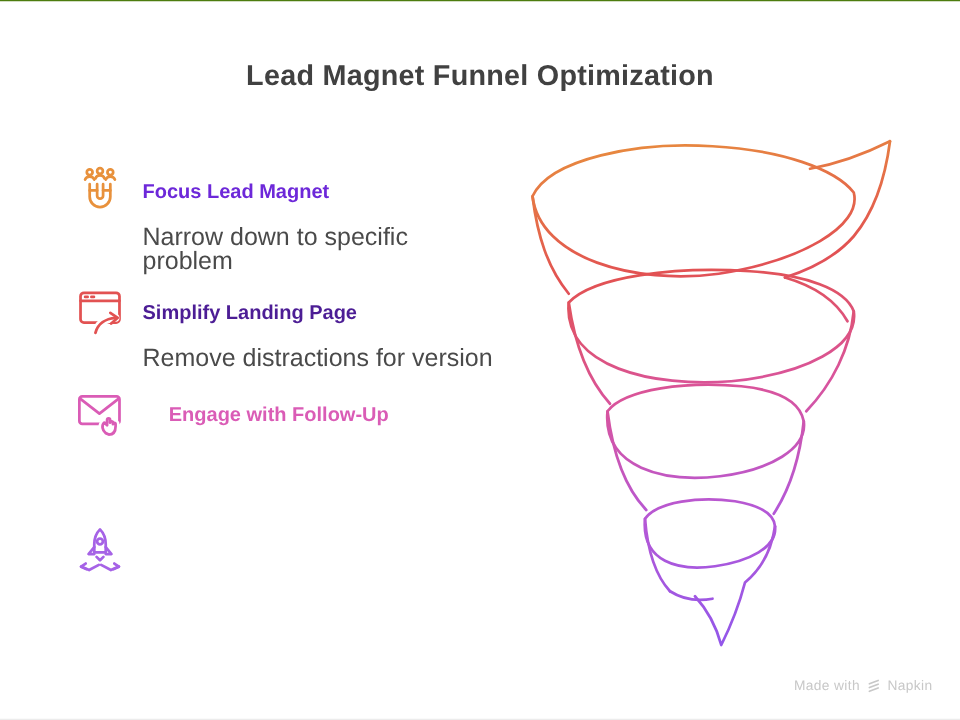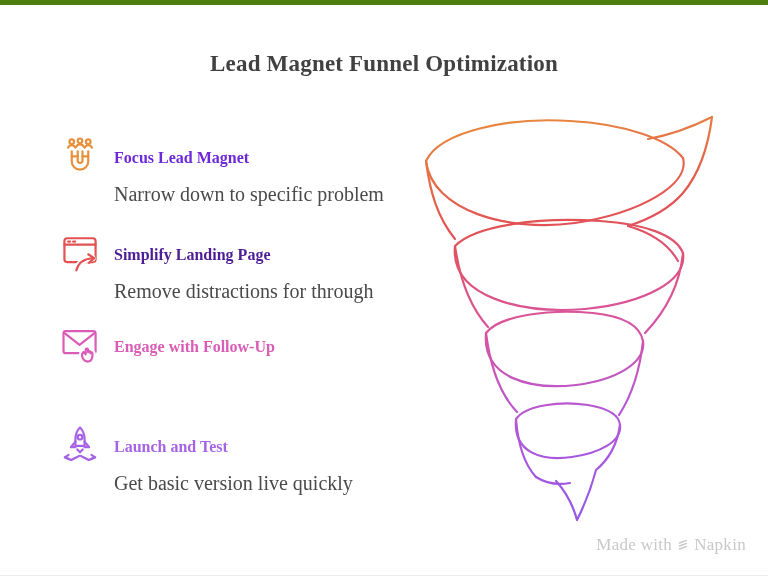--- a/index.html
+++ b/index.html
@@ -1,36 +1,36 @@
 <!DOCTYPE html>
 <html><head>
 <meta charset="utf-8">
 <style>
   html,body{margin:0;padding:0;background:#fff;}
   .page{
     position:relative;width:768px;height:576px;background:#ffffff;overflow:hidden;
-    font-family:Liberation Serif, serif;
-    border-top:5px solid #4d7c0f;border-bottom:1px solid #ececec;box-sizing:border-box;
+    font-family:Liberation Sans, sans-serif;
+    border-top:1px solid #4d7c0f;border-bottom:1px solid #ececec;box-sizing:border-box;
   }
   .title{
     position:absolute;top:46px;left:0;width:768px;text-align:center;
     font-size:23px;font-weight:700;color:#414141;letter-spacing:.2px;margin:0;
   }
   .step{position:absolute;left:58px;width:340px;display:flex;align-items:flex-start;}
-  .step-1{top:125px;} .step-2{top:222px;} .step-3{top:314px;} .step-4{top:414px;}
+  .step-1{top:125px;} .step-2{top:222px;} .step-3{top:304px;gap:21px;} .step-4{top:414px;}
   .step .icon-wrap{width:44px;height:44px;margin-top:3px;flex:0 0 44px;}
   .step .icon-wrap svg{width:44px;height:44px;display:block;}
   .step .texts{margin-left:12px;}
   .step-title{font-size:16px;font-weight:600;margin:18px 0 0 0;line-height:20px;}
   .step-desc{font-size:20px;font-weight:400;color:#4a4a4a;margin:17px 0 0 0;line-height:19px;}
   .funnel{position:absolute;left:400px;top:106px;width:320px;height:424px;}
   .funnel svg{width:100%;height:100%;display:block;}
   .footer{
     position:absolute;right:22px;bottom:20px;display:flex;align-items:center;gap:5px;
-    font-size:17px;color:#c8c8c8;letter-spacing:.3px;
+    font-size:11px;color:#c8c8c8;letter-spacing:.3px;
   }
   .footer svg{display:block;}
 </style>
 </head>
 <body>
 
 <div class="page">
 
   <h1 class="title">Lead Magnet Funnel Optimization</h1>
 
@@ -60,21 +60,21 @@
         <rect x="7" y="9" width="34" height="26" rx="3"></rect>
         <path d="M7,16 H41"></path>
         <path d="M11,12.6 h2.2 M16.5,12.6 h2.2"></path>
         <path d="M20,44 C22,36 29,31.5 37.5,30.8" stroke="#ffffff" stroke-width="7"></path>
         <path d="M20,44 C22,36 29,31.5 37.5,30.8"></path>
         <path d="M33,26.5 L39.5,30.8 L33.8,35.8"></path>
       </svg>
     </span>
     <div class="texts">
       <p class="step-title" style="color: #4c1d95;">Simplify Landing Page</p>
-      <p class="step-desc">Remove distractions for through</p>
+      <p class="step-desc">Remove distractions for version</p>
     </div>
   </div>
 
   <div class="step step-3">
     <span class="icon-wrap" style="color: rgb(218, 92, 182);">
       <svg viewBox="0 0 48 48" fill="none" stroke="currentColor" stroke-width="2.4" stroke-linecap="round" stroke-linejoin="round">
         <rect x="6" y="10" width="35" height="24" rx="2.5"></rect>
         <path d="M7.5,12.5 L23.5,25 L39.5,12.5"></path>
         <path d="M29,42 c-3.2,-2.6 -3.8,-6.8 -1.2,-9.2 l2.4,2.4 v-4.8 c0,-1.8 2.6,-1.8 2.6,0 v2.5 c0,-1.6 2.5,-1.6 2.5,0 v1.3 c0,-1.4 2.3,-1.4 2.3,0 v1.7 c0,4.8 -2.4,7.3 -5.9,7.3 z" stroke="#ffffff" stroke-width="7"></path>
         <path d="M29,42 c-3.2,-2.6 -3.8,-6.8 -1.2,-9.2 l2.4,2.4 v-4.8 c0,-1.8 2.6,-1.8 2.6,0 v2.5 c0,-1.6 2.5,-1.6 2.5,0 v1.3 c0,-1.4 2.3,-1.4 2.3,0 v1.7 c0,4.8 -2.4,7.3 -5.9,7.3 z"></path>
@@ -92,24 +92,20 @@
         <circle cx="24" cy="16.5" r="2.5"></circle>
         <path d="M19,21.5 L14,27.5 H19"></path>
         <path d="M29,21.5 L34,27.5 H29"></path>
         <path d="M21,30 L24,33 L27,30"></path>
         <path d="M23,37 L14.5,41.5 L7.5,38.5"></path>
         <path d="M11.5,35.8 L7.5,38.5 L12,40.7"></path>
         <path d="M25,37 L33.5,41.5 L40.5,38.5"></path>
         <path d="M36.5,35.8 L40.5,38.5 L36,40.7"></path>
       </svg>
     </span>
-    <div class="texts">
-      <p class="step-title" style="color: rgb(166, 99, 230);">Launch and Test</p>
-      <p class="step-desc">Get basic version live quickly</p>
-    </div>
   </div>
 
   <div class="funnel">
     <svg viewBox="0 0 320 420">
       <defs>
         <linearGradient id="fg" gradientUnits="userSpaceOnUse" x1="30" y1="0" x2="80" y2="420">
           <stop offset="0" stop-color="#E8913C"></stop>
           <stop offset="0.28" stop-color="#E25252"></stop>
           <stop offset="0.52" stop-color="#D9549C"></stop>
           <stop offset="0.75" stop-color="#B558D6"></stop>

